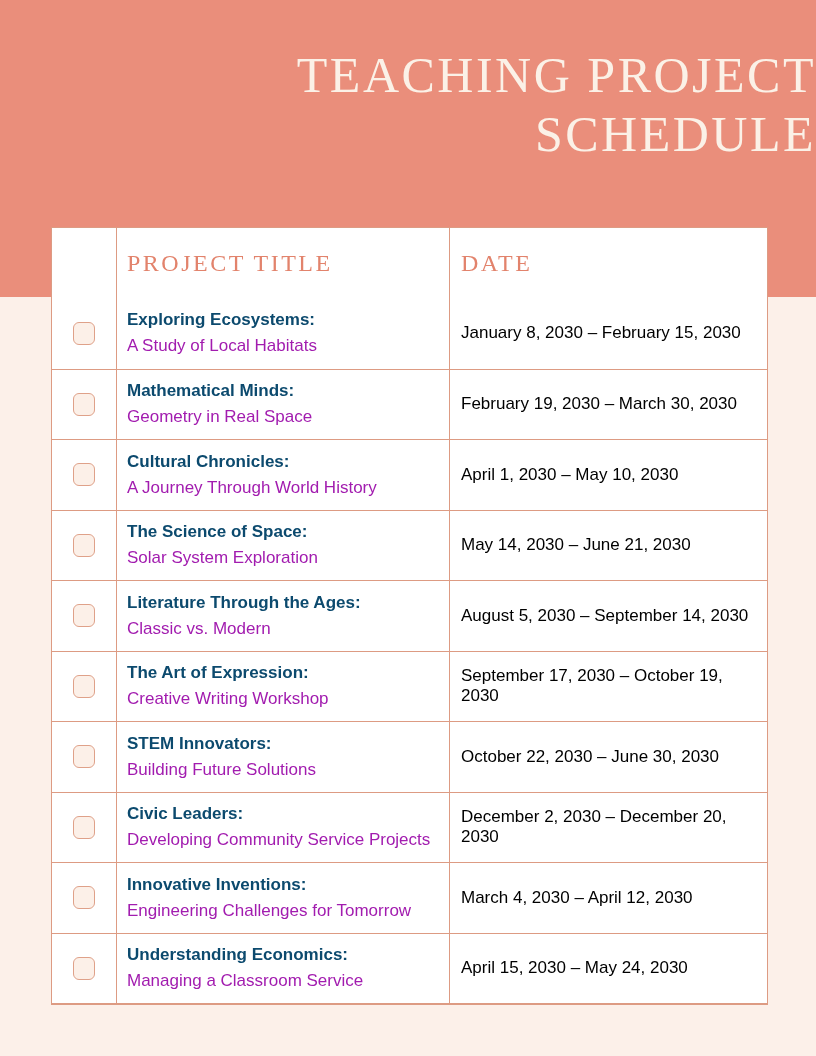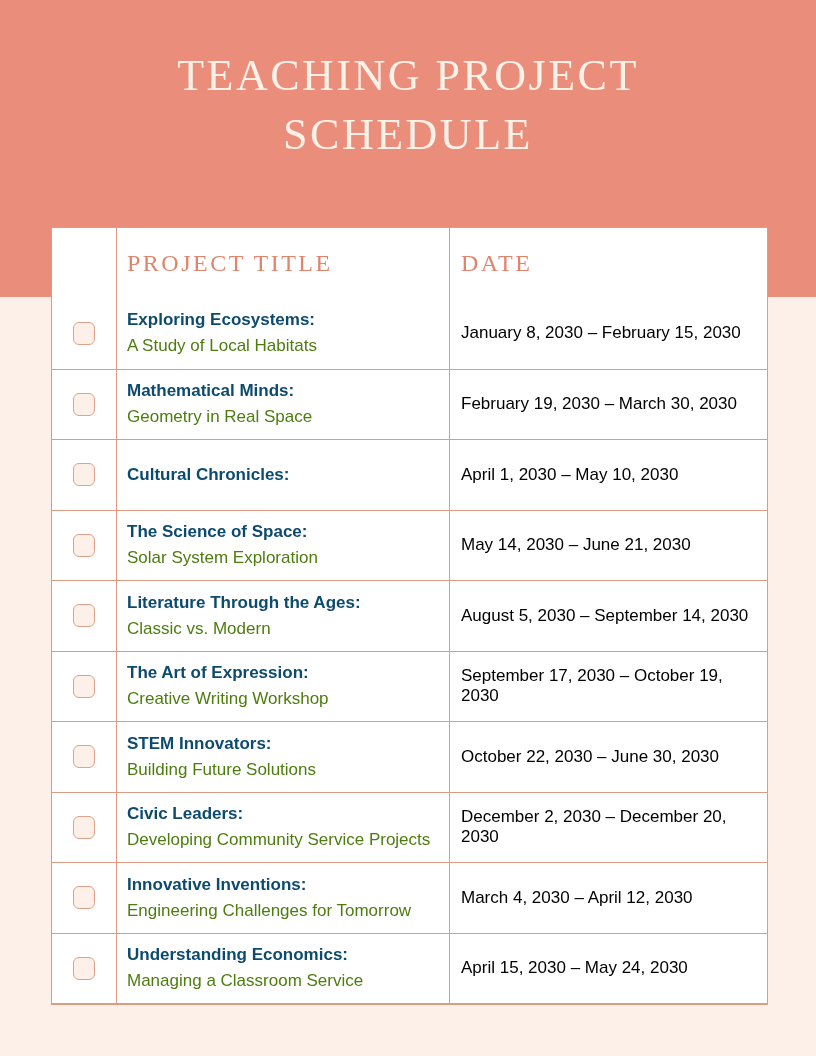--- a/index.html
+++ b/index.html
@@ -20,24 +20,24 @@
     left: 0;
     width: 816px;
     height: 297px;
     background: #EA8E7B;
   }
   .doc-title {
     position: absolute;
     top: 46px;
     left: 0;
     width: 816px;
-    text-align: center;
+    text-align: right;
     font-family: "Liberation Serif", serif;
     font-weight: 500;
-    font-size: 44px;
+    font-size: 50px;
     line-height: 59px;
     letter-spacing: 2.5px;
     color: #FBF1E7;
   }
   .schedule-table {
     position: absolute;
     top: 227px;
     left: 51px;
     width: 717px;
     box-sizing: border-box;
@@ -96,21 +96,21 @@
   .row-title {
     font-size: 17px;
     font-weight: bold;
     line-height: 26px;
     color: #0c4a6e;
   }
   .row-subtitle {
     font-size: 17px;
     font-weight: normal;
     line-height: 26px;
-    color: #4d7c0f;
+    color: #a21caf;
   }
   .date-text {
     font-size: 17px;
     color: #000000;
   }
 </style>
 </head>
 <body>
 
 <div class="header-band"></div>
@@ -156,20 +156,21 @@
       <span class="date-text">February 19, 2030 – March 30, 2030</span>
     </div>
   </div>
 
   <div class="t-row">
     <div class="cell cell-check">
       <div class="checkbox"></div>
     </div>
     <div class="cell cell-title">
       <div class="row-title">Cultural Chronicles:</div>
+      <div class="row-subtitle">A Journey Through World History</div>
     </div>
     <div class="cell cell-date">
       <span class="date-text">April 1, 2030 – May 10, 2030</span>
     </div>
   </div>
 
   <div class="t-row">
     <div class="cell cell-check">
       <div class="checkbox"></div>
     </div>

